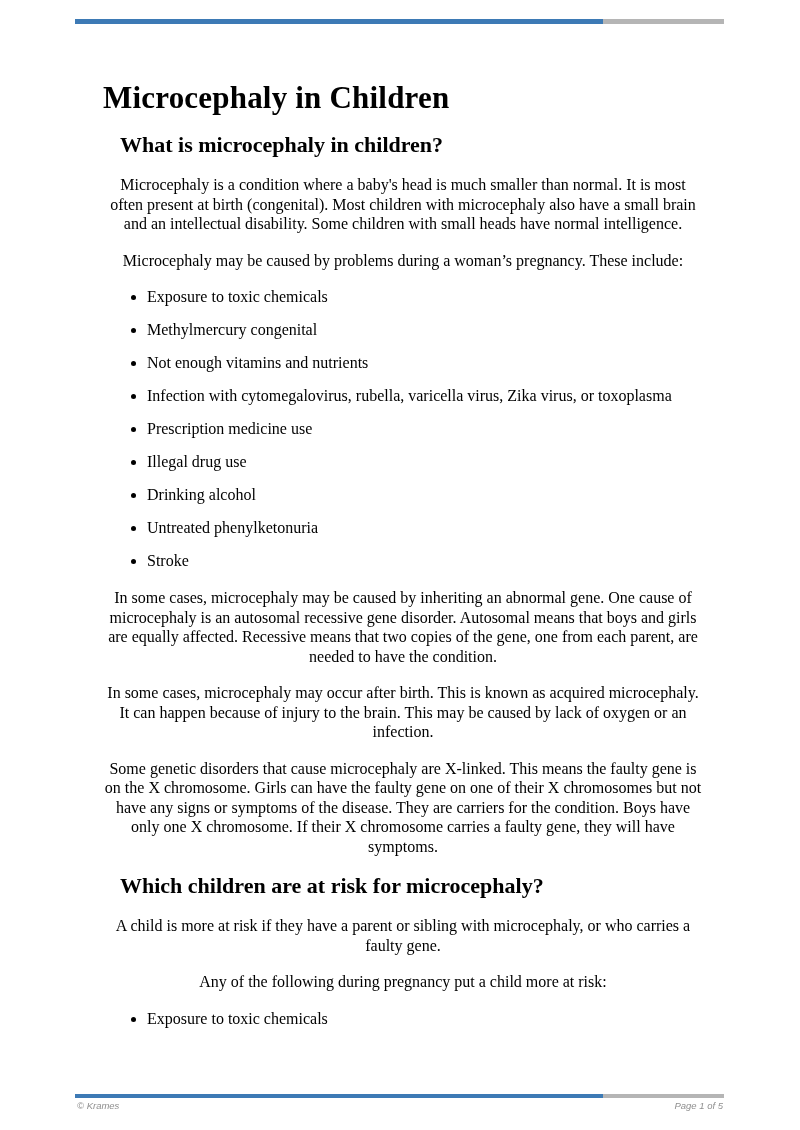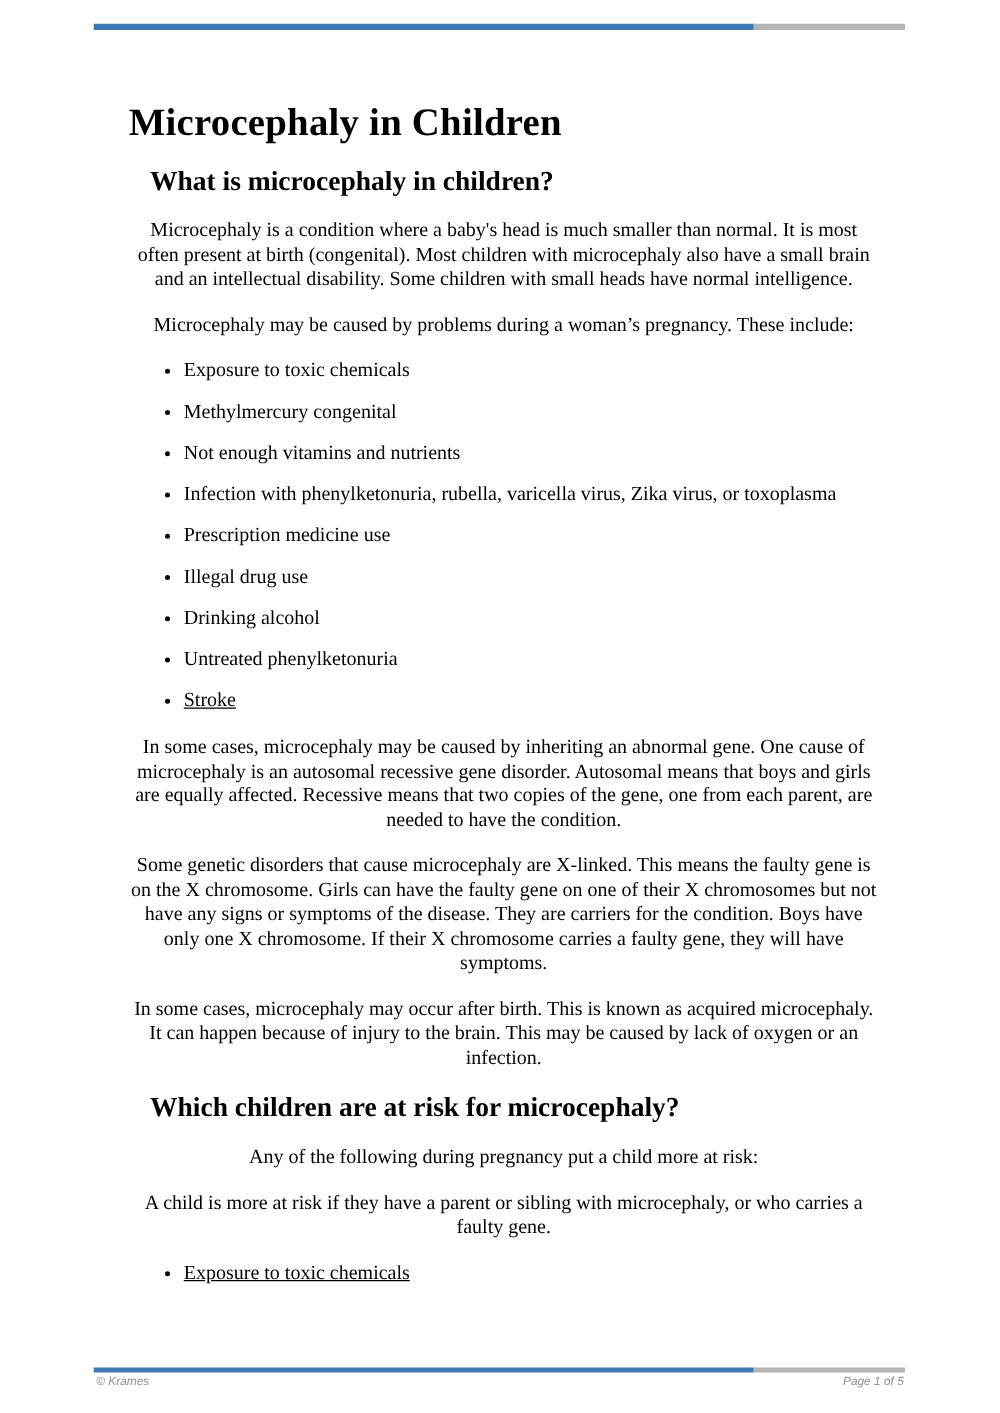--- a/index.html
+++ b/index.html
@@ -53,21 +53,21 @@
   ul.bullet-list {
     margin: 17px 0;
     padding-left: 44px;
     list-style-type: disc;
   }
   ul.bullet-list li {
     font-size: 16px;
     line-height: 20px;
     margin-bottom: 13px;
   }
-  ul.bullet-list li:last-child { margin-bottom: 0; text-decoration: underline; }
+  ul.bullet-list li:last-child { margin-bottom: 0; }
 
   .footer-row {
     position: absolute;
     top: 1100px;
     left: 77px;
     width: 646px;
     display: flex;
     justify-content: space-between;
     font-family: "Liberation Sans", sans-serif;
     font-style: italic;
@@ -92,35 +92,35 @@
 
     <h2 class="section-heading">What is microcephaly in children?</h2>
     <p class="body-text">Microcephaly is a condition where a baby's head is much smaller than normal. It is most often present at birth (congenital). Most children with microcephaly also have a small brain and an intellectual disability. Some children with small heads have normal intelligence.</p>
 
     <p class="body-text">Microcephaly may be caused by problems during a woman’s pregnancy. These include:</p>
 
     <ul class="bullet-list">
       <li>Exposure to toxic chemicals</li>
       <li>Methylmercury congenital</li>
       <li>Not enough vitamins and nutrients</li>
-      <li>Infection with phenylketonuria, rubella, varicella virus, Zika virus, or toxoplasma</li>
+      <li>Infection with cytomegalovirus, rubella, varicella virus, Zika virus, or toxoplasma</li>
       <li>Prescription medicine use</li>
       <li>Illegal drug use</li>
       <li>Drinking alcohol</li>
       <li>Untreated phenylketonuria</li>
       <li>Stroke</li>
     </ul>
 
     <p class="body-text">In some cases, microcephaly may be caused by inheriting an abnormal gene. One cause of microcephaly is an autosomal recessive gene disorder. Autosomal means that boys and girls are equally affected. Recessive means that two copies of the gene, one from each parent, are needed to have the condition.</p>
+    <p class="body-text">In some cases, microcephaly may occur after birth. This is known as acquired microcephaly. It can happen because of injury to the brain. This may be caused by lack of oxygen or an infection.</p>
     <p class="body-text">Some genetic disorders that cause microcephaly are X-linked. This means the faulty gene is on the X chromosome. Girls can have the faulty gene on one of their X chromosomes but not have any signs or symptoms of the disease. They are carriers for the condition. Boys have only one X chromosome. If their X chromosome carries a faulty gene, they will have symptoms.</p>
-    <p class="body-text">In some cases, microcephaly may occur after birth. This is known as acquired microcephaly. It can happen because of injury to the brain. This may be caused by lack of oxygen or an infection.</p>
 
     <h2 class="section-heading">Which children are at risk for microcephaly?</h2>
+    <p class="body-text">A child is more at risk if they have a parent or sibling with microcephaly, or who carries a faulty gene.</p>
     <p class="body-text">Any of the following during pregnancy put a child more at risk:</p>
-    <p class="body-text">A child is more at risk if they have a parent or sibling with microcephaly, or who carries a faulty gene.</p>
 
     <ul class="bullet-list">
       <li>Exposure to toxic chemicals</li>
     </ul>
 
   </div>
 
   <div class="rule rule-bottom">
     <div class="seg-blue" style="background:#3d7ab5;"></div>
     <div class="seg-gray" style="background:#b5b5b5;"></div>

